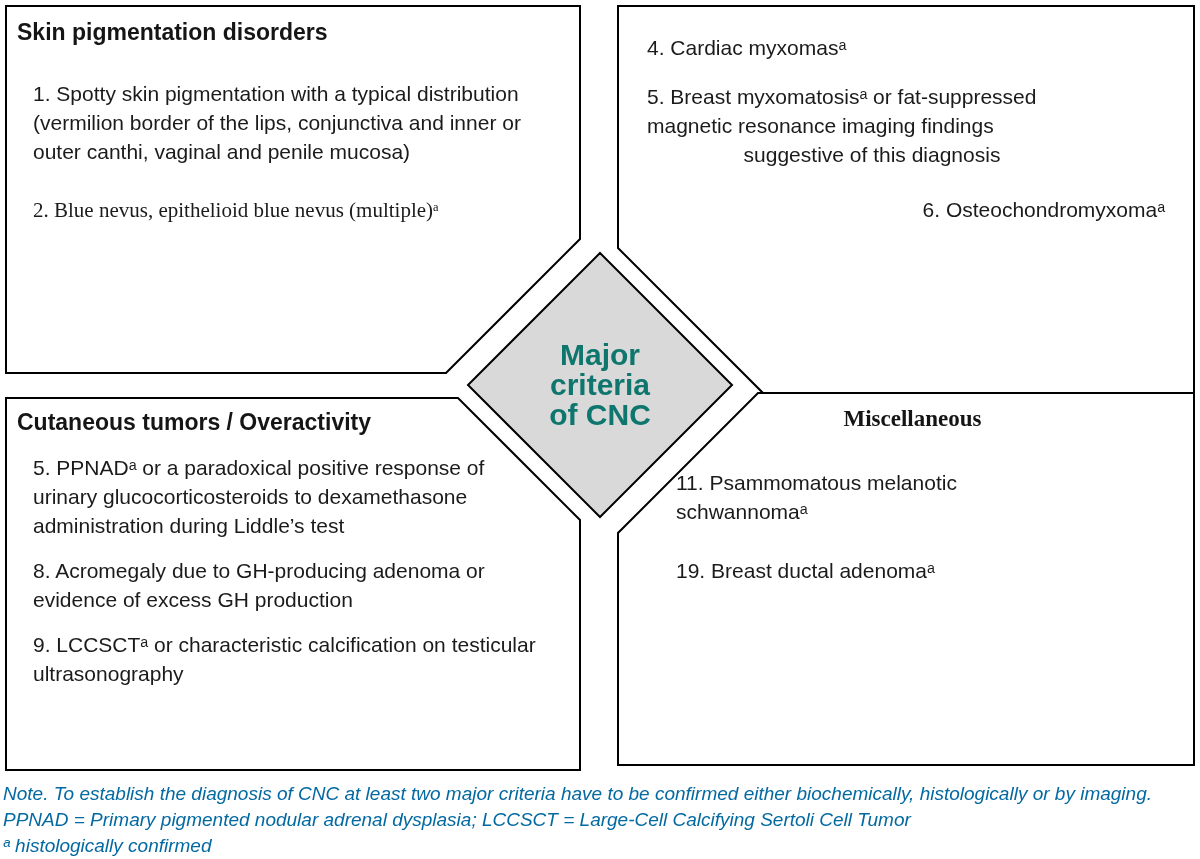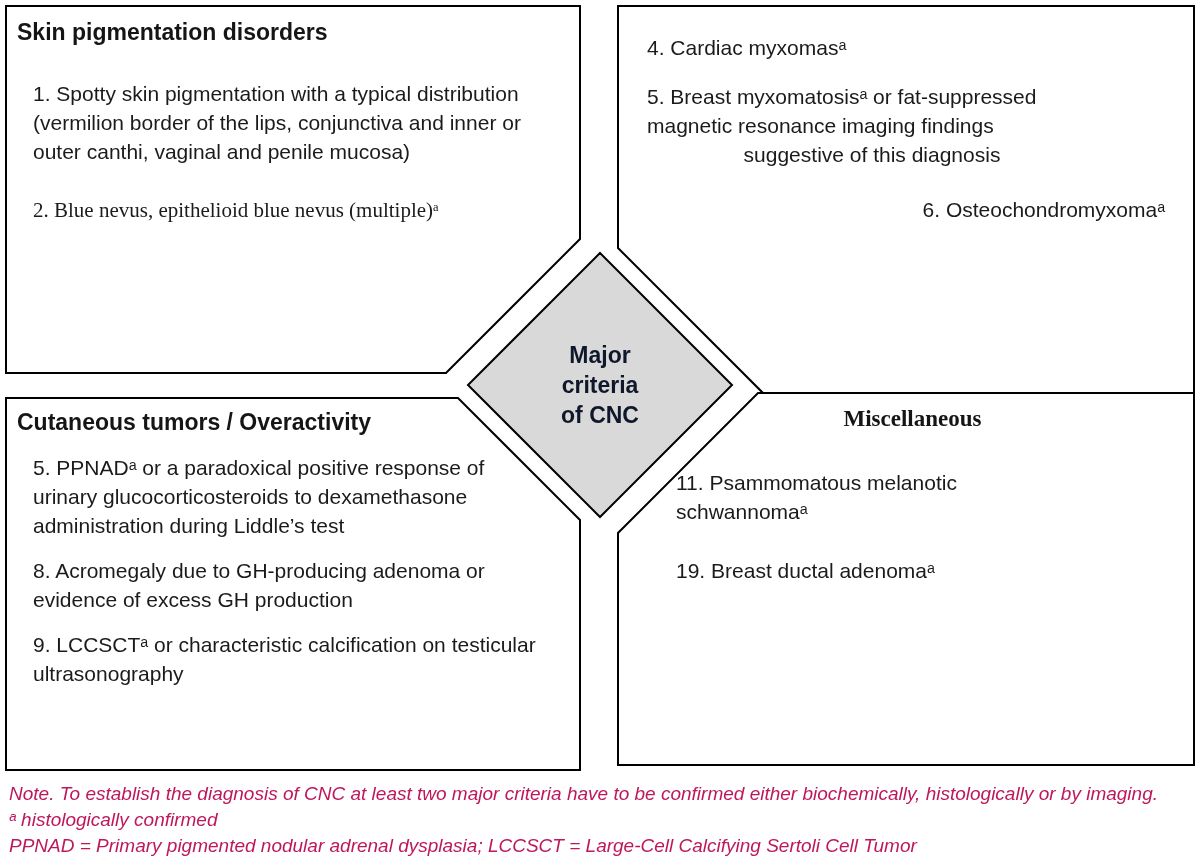--- a/index.html
+++ b/index.html
@@ -63,36 +63,36 @@
   .br .box-title { text-align: center; margin-bottom: 34px; font-family: Liberation Serif, serif; }
   .br .item-11 { width: 350px; margin-bottom: 30px; }
 
   
   .diamond-label {
     position: absolute;
     left: 600px;
     top: 385px;
     transform: translate(-50%, -50%);
     text-align: center;
-    font-size: 23px;
+    font-size: 30px;
     font-weight: bold;
     line-height: 30px;
-    color: #0f172a;
+    color: #0f766e;
     white-space: pre-line;
   }
 
   
   .footer {
-    left: 9px;
+    left: 3px;
     top: 781px;
     width: 1190px;
     font-style: italic;
     font-size: 19px;
     line-height: 26px;
-    color: #be185d;
+    color: #0369a1;
   }
   .footer p { margin: 0; }
 </style>
 </head>
 <body>
 
 <div class="canvas">
 
   <svg class="outlines" viewBox="0 0 1200 859">
     <polygon points="6,6 580,6 580,239 446,373 6,373" fill="#ffffff" stroke="#000000" stroke-width="2"></polygon>
@@ -126,17 +126,17 @@
     <p class="item item-11">11. Psammomatous melanotic schwannomaᵃ</p>
     <p class="item item-12">19. Breast ductal adenomaᵃ</p>
   </section>
 
   <div class="diamond-label">Major
 criteria
 of CNC</div>
 
   <footer class="textblock footer">
     <p>Note. To establish the diagnosis of CNC at least two major criteria have to be confirmed either biochemically, histologically or by imaging.</p>
+    <p>PPNAD = Primary pigmented nodular adrenal dysplasia; LCCSCT = Large-Cell Calcifying Sertoli Cell Tumor</p>
     <p>ᵃ histologically confirmed</p>
-    <p>PPNAD = Primary pigmented nodular adrenal dysplasia; LCCSCT = Large-Cell Calcifying Sertoli Cell Tumor</p>
   </footer>
 
 </div>
 
 </body></html>

